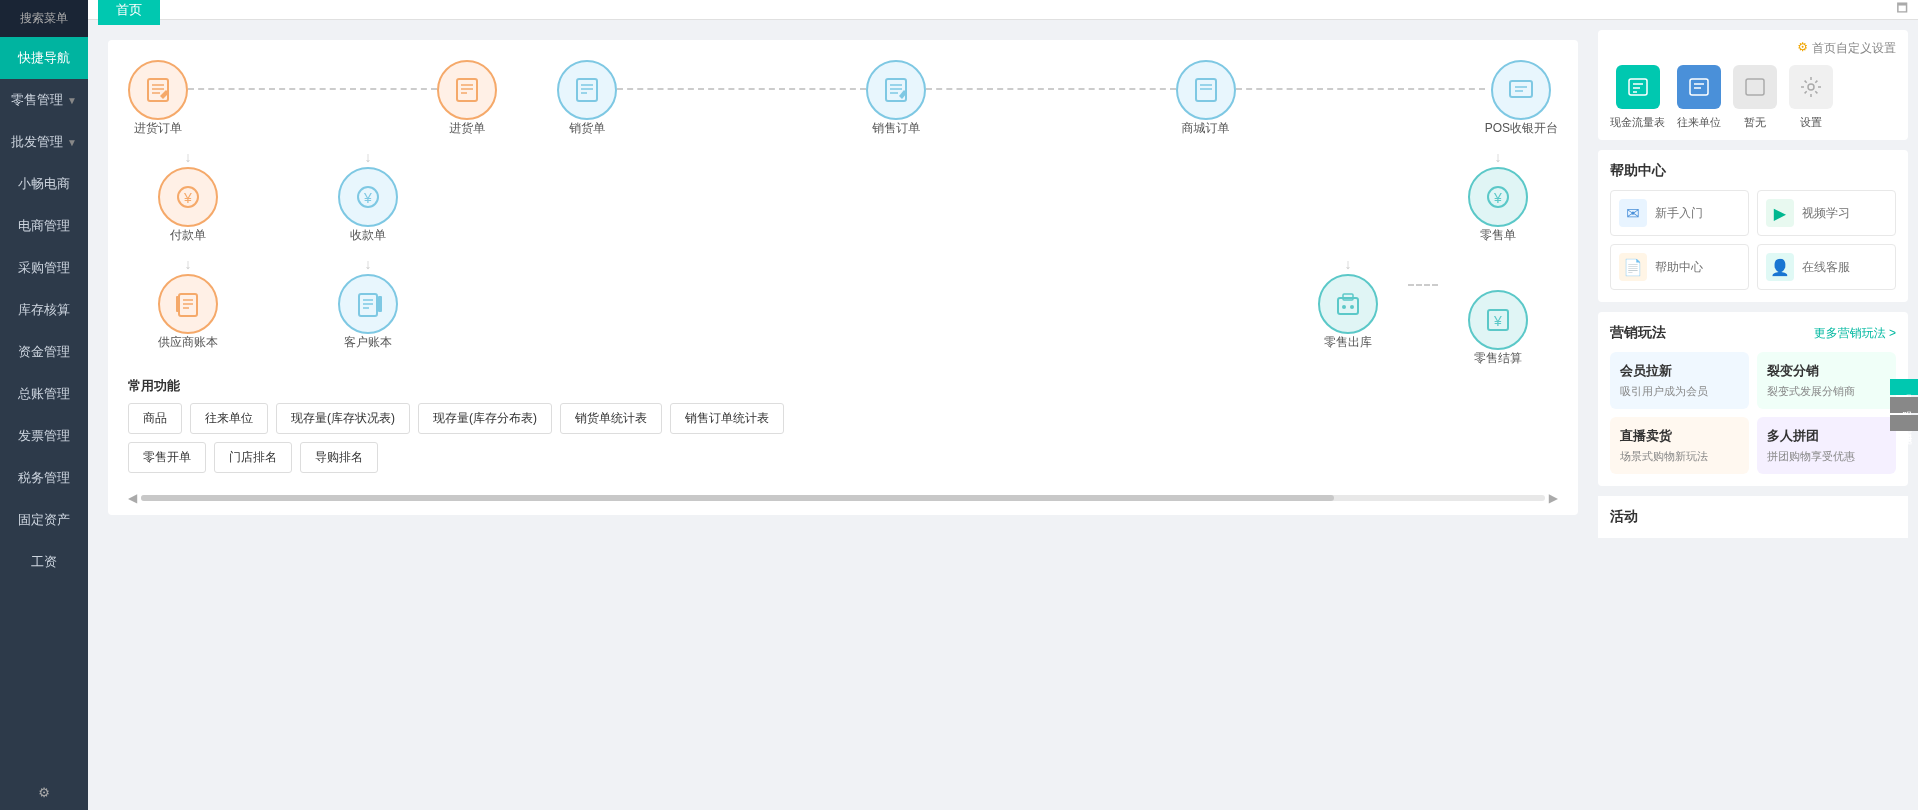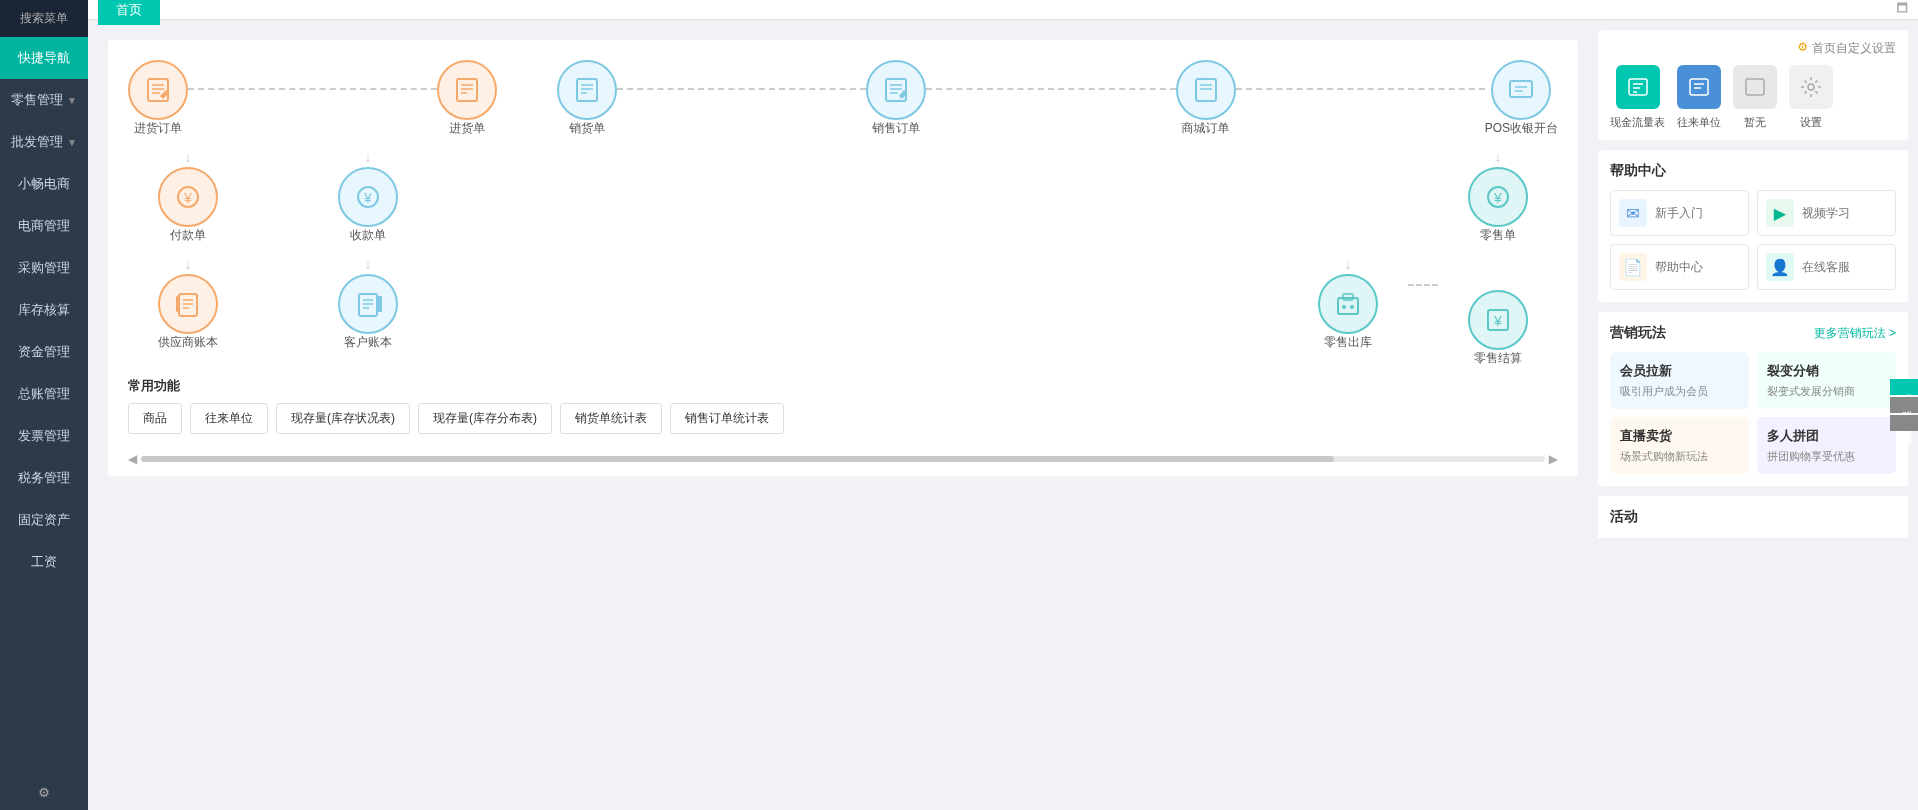--- a/index.html
+++ b/index.html
@@ -610,20 +610,25 @@
 
         <div class="common-func">
           <div class="common-func-title">常用功能</div>
           <div class="func-row">
             <button class="func-btn">商品</button>
             <button class="func-btn">往来单位</button>
             <button class="func-btn">现存量(库存状况表)</button>
             <button class="func-btn">现存量(库存分布表)</button>
             <button class="func-btn">销货单统计表</button>
             <button class="func-btn">销售订单统计表</button>
+          </div>
+          <div class="func-row">
+            <button class="func-btn">零售开单</button>
+            <button class="func-btn">门店排名</button>
+            <button class="func-btn">导购排名</button>
           </div>
         </div>
 
         <div class="scrollbar-row">
           <span class="scroll-arrow">◀</span>
           <div class="scrollbar-track">
             <div class="scrollbar-thumb"></div>
           </div>
           <span class="scroll-arrow">▶</span>
         </div>

